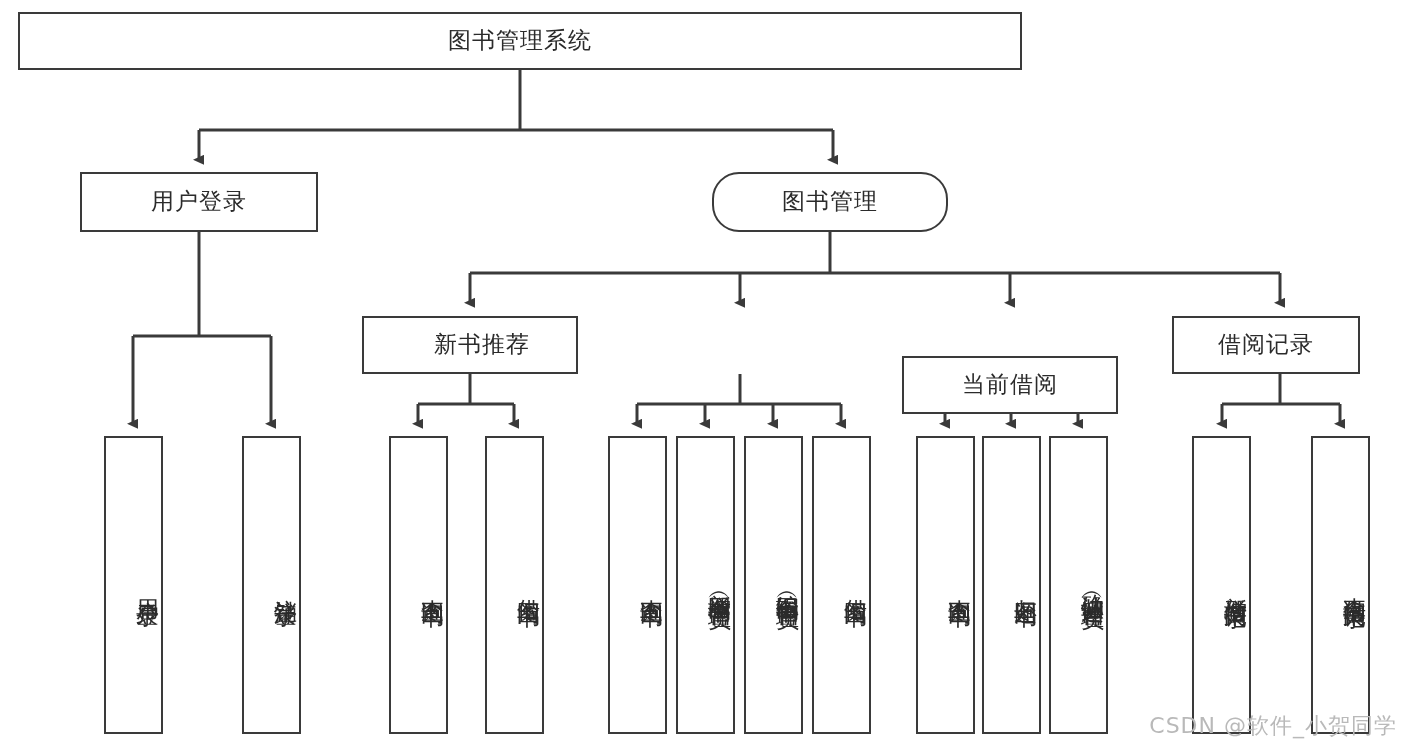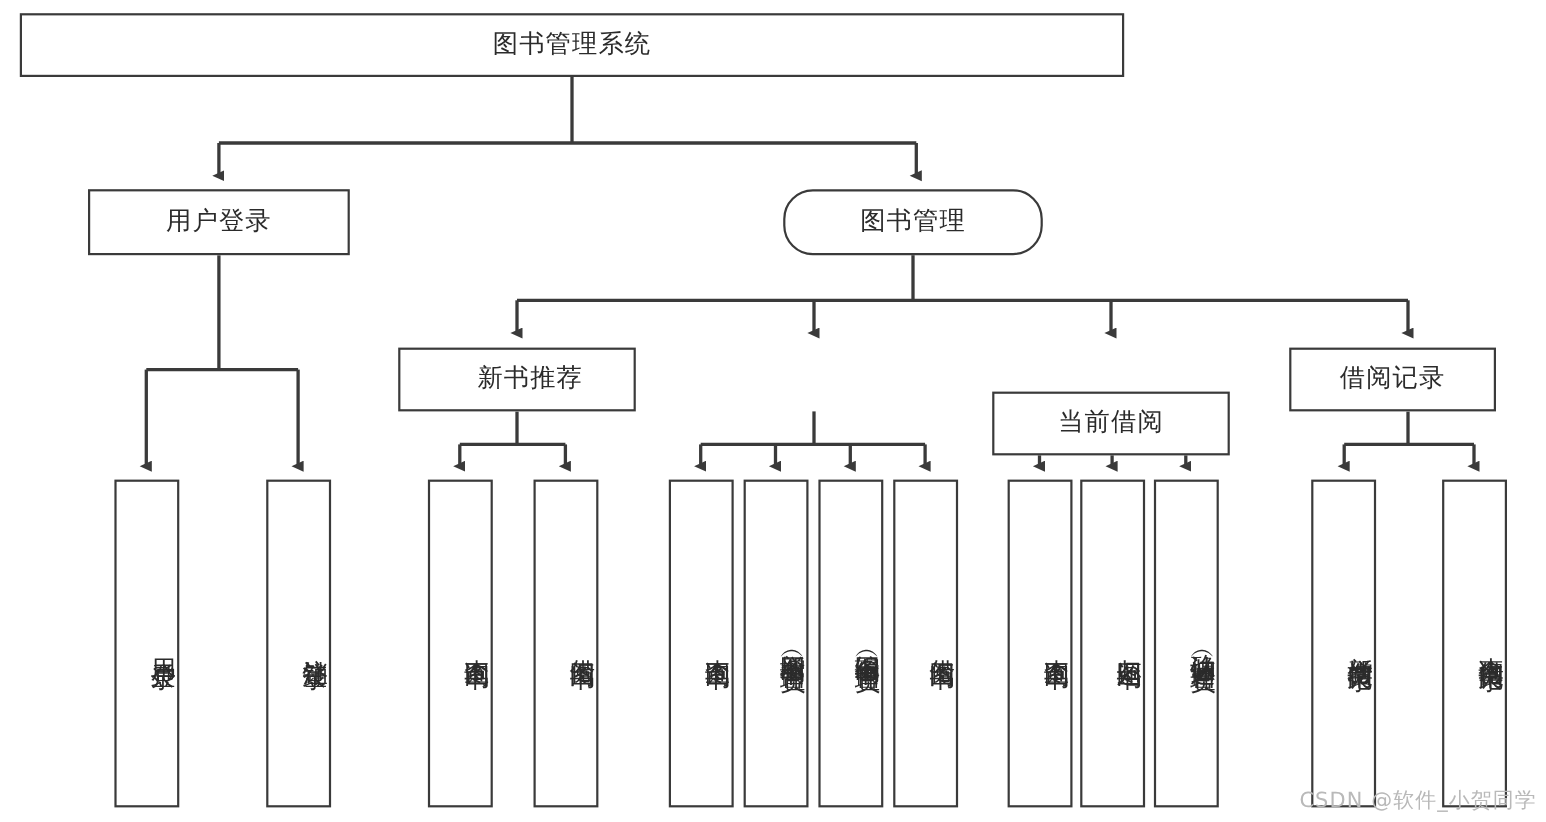--- a/index.html
+++ b/index.html
@@ -55,21 +55,21 @@
   }
   .node.vert .vlabel {
     writing-mode: vertical-rl;
     text-orientation: upright;
     display: block;
   }
   .watermark {
     position: absolute;
     right: 8px;
     bottom: 6px;
-    font-size: 19px;
+    font-size: 22px;
     color: #b9b9b9;
     letter-spacing: 1px;
     white-space: nowrap;
     z-index: 3;
   }
 </style>
 </head>
 <body>
 
 <div id="canvas">

